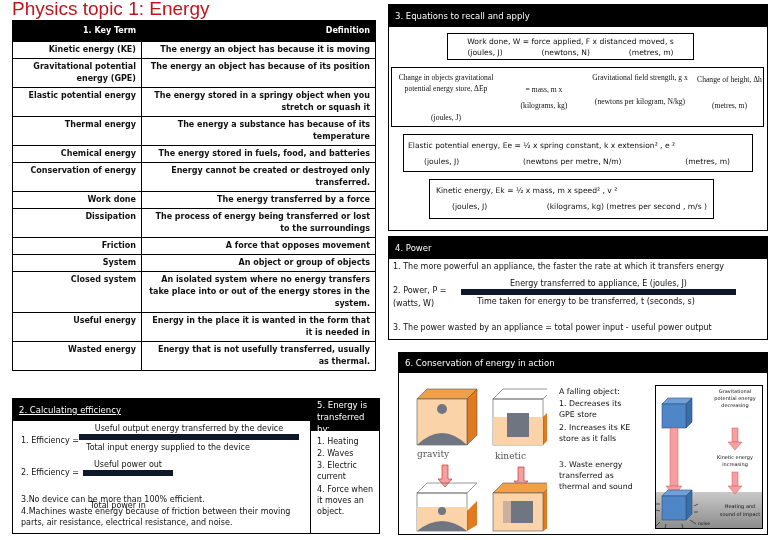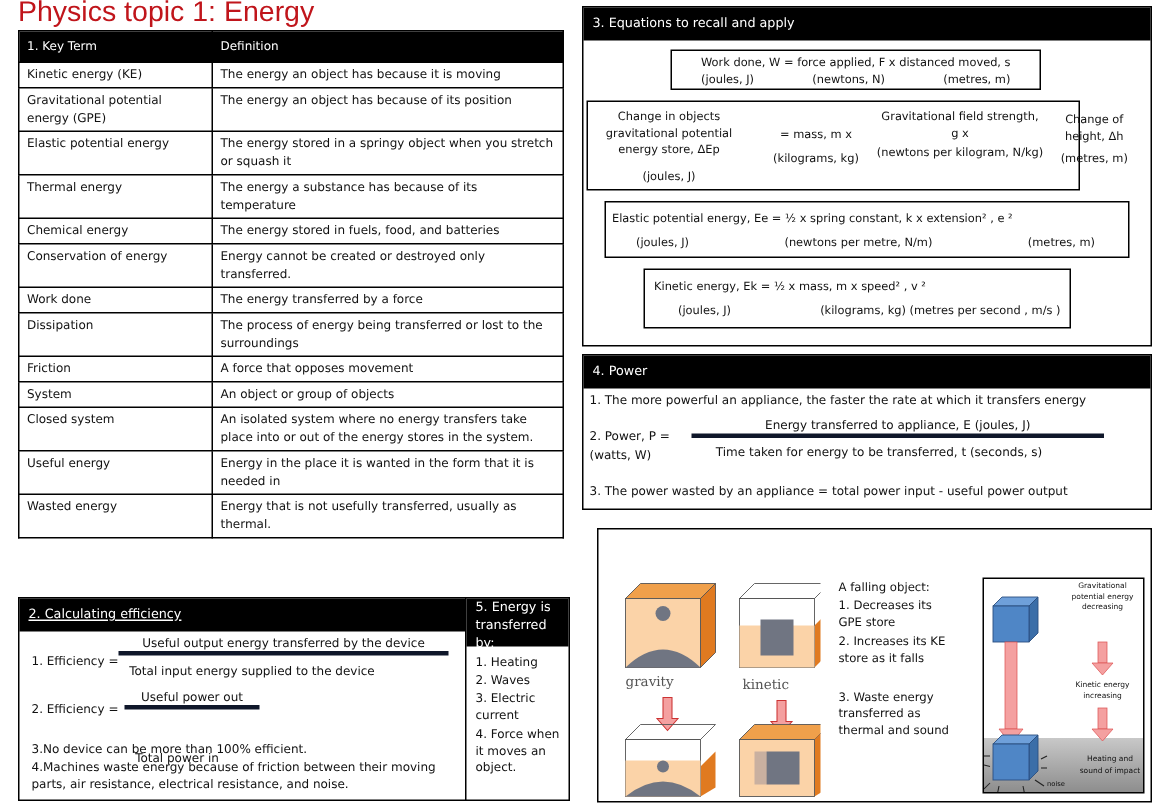--- a/index.html
+++ b/index.html
@@ -1,28 +1,28 @@
 <!DOCTYPE html>
 <html><head>
 <meta charset="utf-8">
 <style>
 *{box-sizing:border-box;margin:0;padding:0}
 body{width:780px;height:540px;background:#fff;font-family:"DejaVu Sans",sans-serif;position:relative;overflow:hidden;color:#111}
 .abs{position:absolute}
 .title{left:12px;top:-2px;font-family:"Liberation Sans",sans-serif;font-size:19px;color:#c0151b}
 .hdr{background:#000;color:#fff;font-size:8.5px;padding:0 6px;display:flex;align-items:center}
 table.kt{position:absolute;left:12px;top:20px;width:364px;border-collapse:collapse;font-size:8px}
-table.kt td,table.kt th{border:1.5px solid #000;padding:2px 5px;vertical-align:top;text-align:left;line-height:12px;font-weight:normal}
+table.kt td,table.kt th{border:1.5px solid #000;padding:2px 5px;vertical-align:top;text-align:right;line-height:12px;font-weight:bold}
 table.kt th{background:#000;color:#fff;padding:4px 5px}
 table.kt td.t{width:129px}
 .box{border:1.5px solid #000;position:absolute;background:#fff}
 .s{font-size:8px;line-height:11px}
 .c{text-align:center}
 .eq{position:absolute;border:1.2px solid #000;font-size:7.6px;line-height:11px;text-align:center}
-.frac{border-bottom:3px solid #0f172a}
+.frac{border-bottom:6px solid #0f172a}
 </style>
 </head>
 <body>
 
 <div class="abs title">Physics topic 1: Energy</div>
 
 <table class="kt">
   <tbody>
       <tr>
         <th>1. Key Term</th>
@@ -106,21 +106,21 @@
 <div class="box" style="left:388px;top:4px;width:380px;height:227px;">
   <div class="hdr" style="height:22px;">3. Equations to recall and apply</div>
   <div class="eq" style="left:58px;top:28px;width:247px;height:27px;padding-top:2px;">
     <div>Work done, W  =  force applied, F  x  distanced moved, s</div>
     <div style="display:flex;justify-content:space-around;">
       <span>(joules, J)</span>
       <span>(newtons, N)</span>
       <span>(metres, m)</span>
     </div>
   </div>
-  <div class="eq" style="left:2px;top:62px;width:329px;height:60px;">
+  <div class="eq" style="left:2px;top:62px;width:373px;height:60px;font-family:Liberation Serif, serif;">
     <div class="abs" style="left:4px;top:4px;width:100px;">Change in objects gravitational potential energy store, ΔEp</div>
     <div class="abs" style="left:4px;top:44px;width:100px;">(joules, J)</div>
     <div class="abs" style="left:112px;top:16px;width:80px;">=   mass, m   x</div>
     <div class="abs" style="left:112px;top:32px;width:80px;">(kilograms, kg)</div>
     <div class="abs" style="left:192px;top:4px;width:112px;">Gravitational field strength, g        x</div>
     <div class="abs" style="left:192px;top:28px;width:112px;">(newtons per kilogram, N/kg)</div>
     <div class="abs" style="left:305px;top:6px;width:65px;">Change of height, Δh</div>
     <div class="abs" style="left:305px;top:32px;width:65px;">(metres, m)</div>
   </div>
   <div class="eq" style="left:14px;top:129px;width:350px;height:38px;padding:5px 4px;text-align:left;">
@@ -144,20 +144,21 @@
   <div class="hdr" style="height:22px;">4. Power</div>
   <div class="abs s" style="left:4px;top:24px;">1. The more powerful an appliance, the faster the rate at which it transfers energy</div>
   <div class="abs s" style="left:4px;top:48px;">2. Power, P    =</div>
   <div class="abs s" style="left:4px;top:61px;">(watts, W)</div>
   <div class="abs s c frac" style="left:72px;top:41px;width:275px;">Energy transferred to appliance, E  (joules, J)</div>
   <div class="abs s c" style="left:72px;top:59px;width:250px;">Time taken for energy to be transferred, t  (seconds, s)</div>
   <div class="abs s" style="left:4px;top:85px;">3. The power wasted by an appliance   =   total power input  -  useful power output</div>
 </div>
 
 <div class="box" style="left:398px;top:352px;width:370px;height:183px;">
+  <div class="hdr" style="height:20px;">6. Conservation of energy in action</div>
   <svg class="abs" style="left:8px;top:24px;" width="140" height="155">
 
     <g>
       <polygon points="20,12 70,12 60,22 10,22" fill="#f0a04b" stroke="#555" stroke-width=".6"></polygon>
       <polygon points="70,12 70,58 60,68 60,22" fill="#e07a20" stroke="#555" stroke-width=".6"></polygon>
       <rect x="10" y="22" width="50" height="46" fill="#fbd3a8" stroke="#555" stroke-width=".6"></rect>
       <path d="M10,68 Q35,44 60,68 Z" fill="#707582"></path>
       <circle cx="35" cy="32" r="5" fill="#707582"></circle>
     </g>
     <g>

